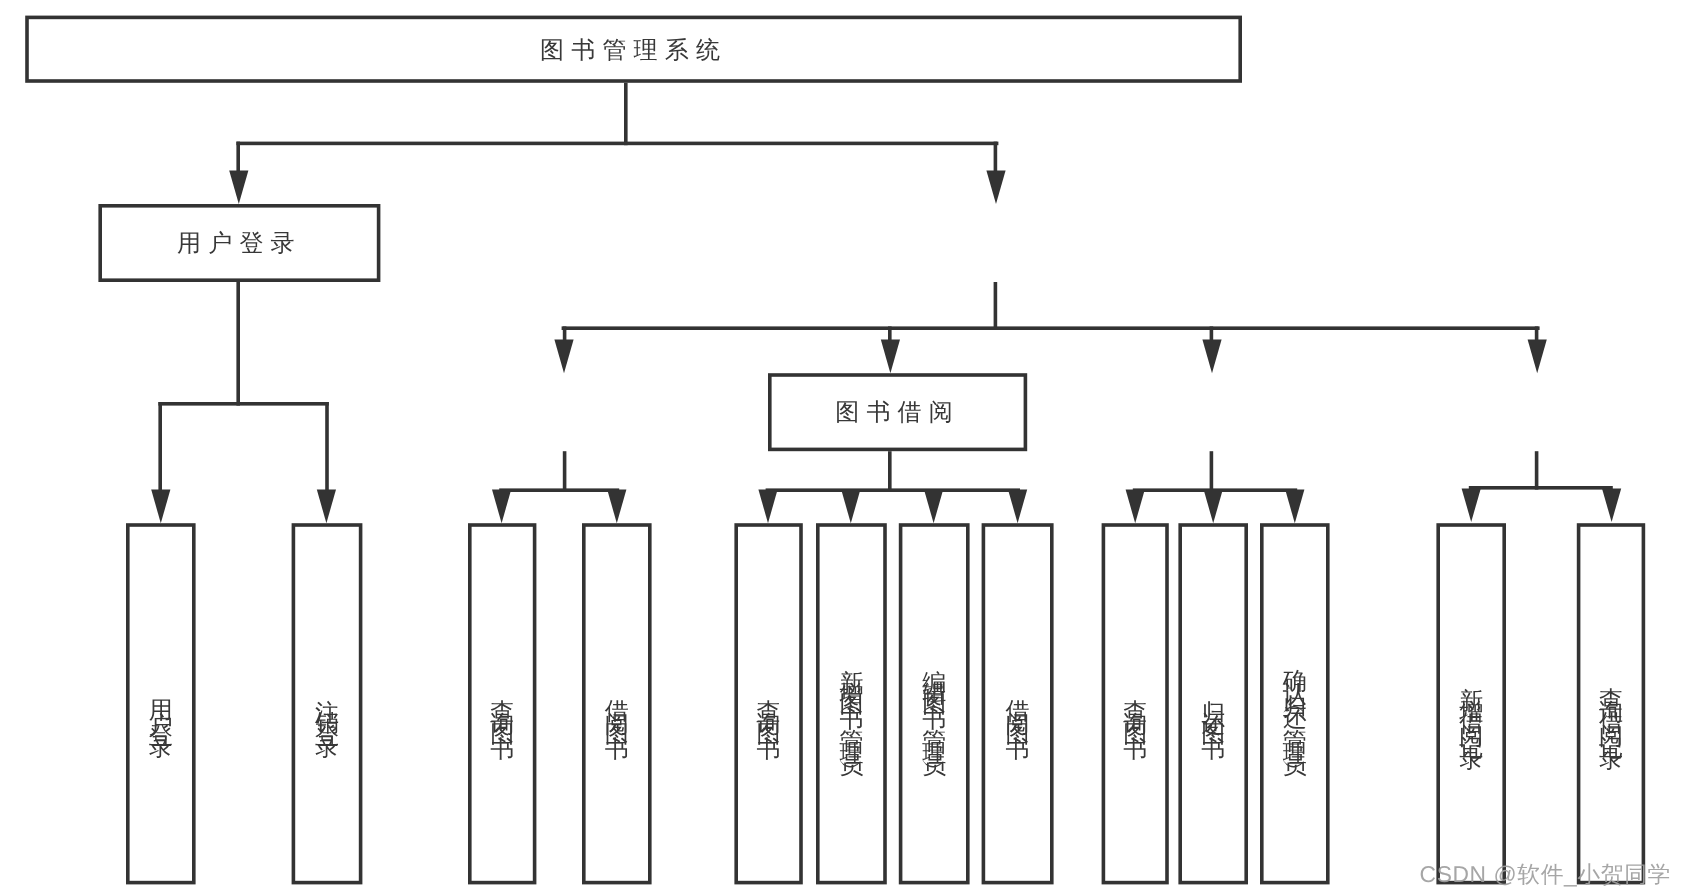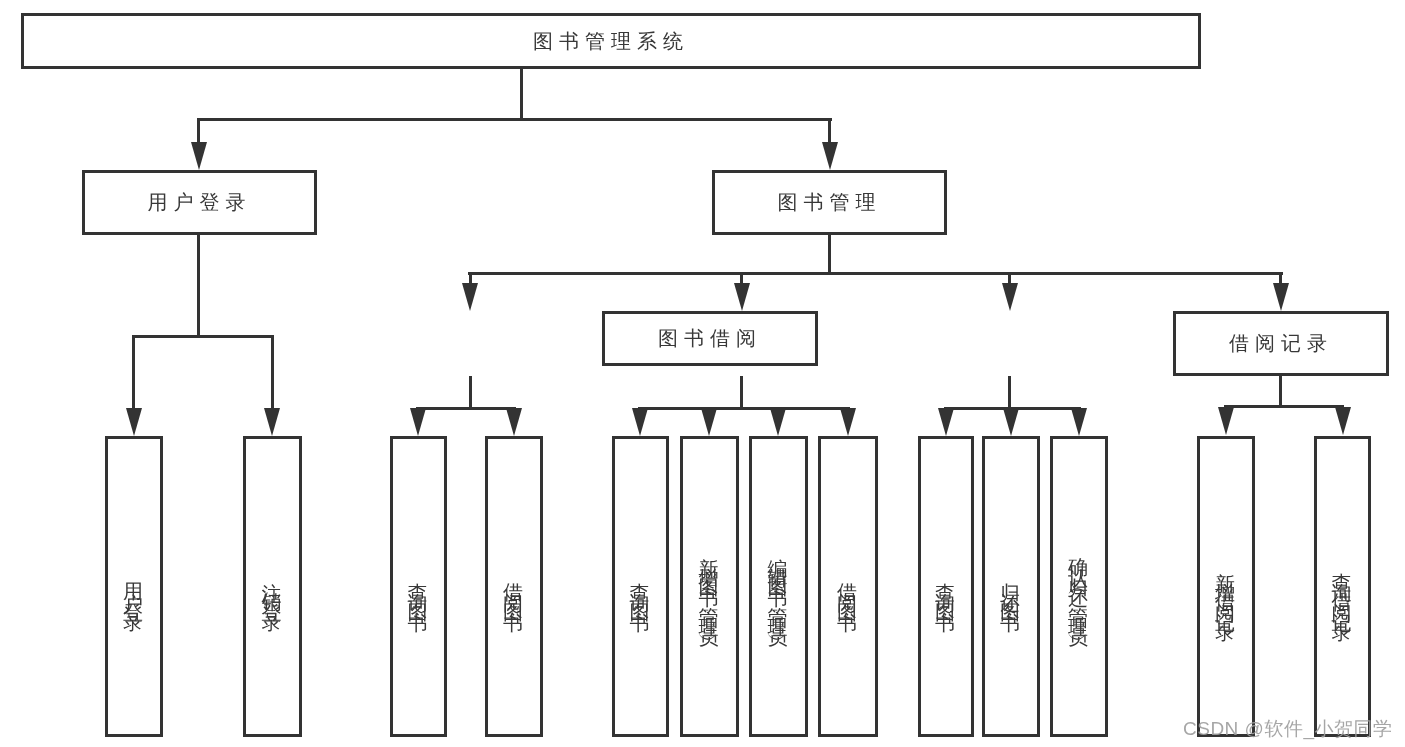--- a/index.html
+++ b/index.html
@@ -29,52 +29,50 @@
     position:absolute;left:1183px;top:716px;z-index:10;
     font-size:19px;letter-spacing:0.5px;color:rgba(158,158,158,0.92);
     white-space:nowrap;
   }
 </style>
 </head>
 <body>
 
 <div class="stage">
 
-  <div class="box hbox" style="left:21px;top:13px;width:1180px;height:56px">图书管理系统</div>
+  <div class="box hbox" style="left:21px;top:13px;width:1014px;height:56px">图书管理系统</div>
 
   <div class="vline" style="left:520px;top:69px;height:52px"></div>
   <div class="hline" style="left:197px;top:118px;width:635px"></div>
   <div class="vline" style="left:197px;top:118px;height:28px"></div>
   <div class="arrow" style="left:191px;top:142px"></div>
   <div class="vline" style="left:828px;top:118px;height:28px"></div>
   <div class="arrow" style="left:822px;top:142px"></div>
 
   <div class="box hbox" style="left:82px;top:170px;width:235px;height:65px">用户登录</div>
-  <div class="box hbox" style="left:712px;top:170px;width:235px;height:65px">图书管理</div>
 
   <div class="vline" style="left:197px;top:235px;height:103px"></div>
   <div class="hline" style="left:132px;top:335px;width:142px"></div>
   <div class="vline" style="left:132px;top:335px;height:78px"></div>
   <div class="arrow" style="left:126px;top:408px"></div>
   <div class="vline" style="left:271px;top:335px;height:78px"></div>
   <div class="arrow" style="left:264px;top:408px"></div>
 
   <div class="vline" style="left:828px;top:235px;height:40px"></div>
   <div class="hline" style="left:468px;top:272px;width:815px"></div>
   <div class="vline" style="left:469px;top:272px;height:14px"></div>
   <div class="arrow" style="left:462px;top:283px"></div>
   <div class="vline" style="left:740px;top:272px;height:14px"></div>
   <div class="arrow" style="left:734px;top:283px"></div>
   <div class="vline" style="left:1008px;top:272px;height:14px"></div>
   <div class="arrow" style="left:1002px;top:283px"></div>
   <div class="vline" style="left:1279px;top:272px;height:14px"></div>
   <div class="arrow" style="left:1273px;top:283px"></div>
 
-  <div class="box hbox" style="left:602px;top:311px;width:216px;height:55px">图书借阅</div>
-  <div class="box hbox" style="left:1173px;top:311px;width:216px;height:65px">借阅记录</div>
+  <div class="box hbox" style="left:640px;top:311px;width:216px;height:65px">图书借阅</div>
 
   <div class="vline" style="left:469px;top:376px;height:34px"></div>
   <div class="hline" style="left:416px;top:407px;width:100px"></div>
   <div class="arrow" style="left:410px;top:408px"></div>
   <div class="arrow" style="left:506px;top:408px"></div>
 
   <div class="vline" style="left:740px;top:376px;height:34px"></div>
   <div class="hline" style="left:638px;top:407px;width:212px"></div>
   <div class="arrow" style="left:632px;top:408px"></div>
   <div class="arrow" style="left:701px;top:408px"></div>

